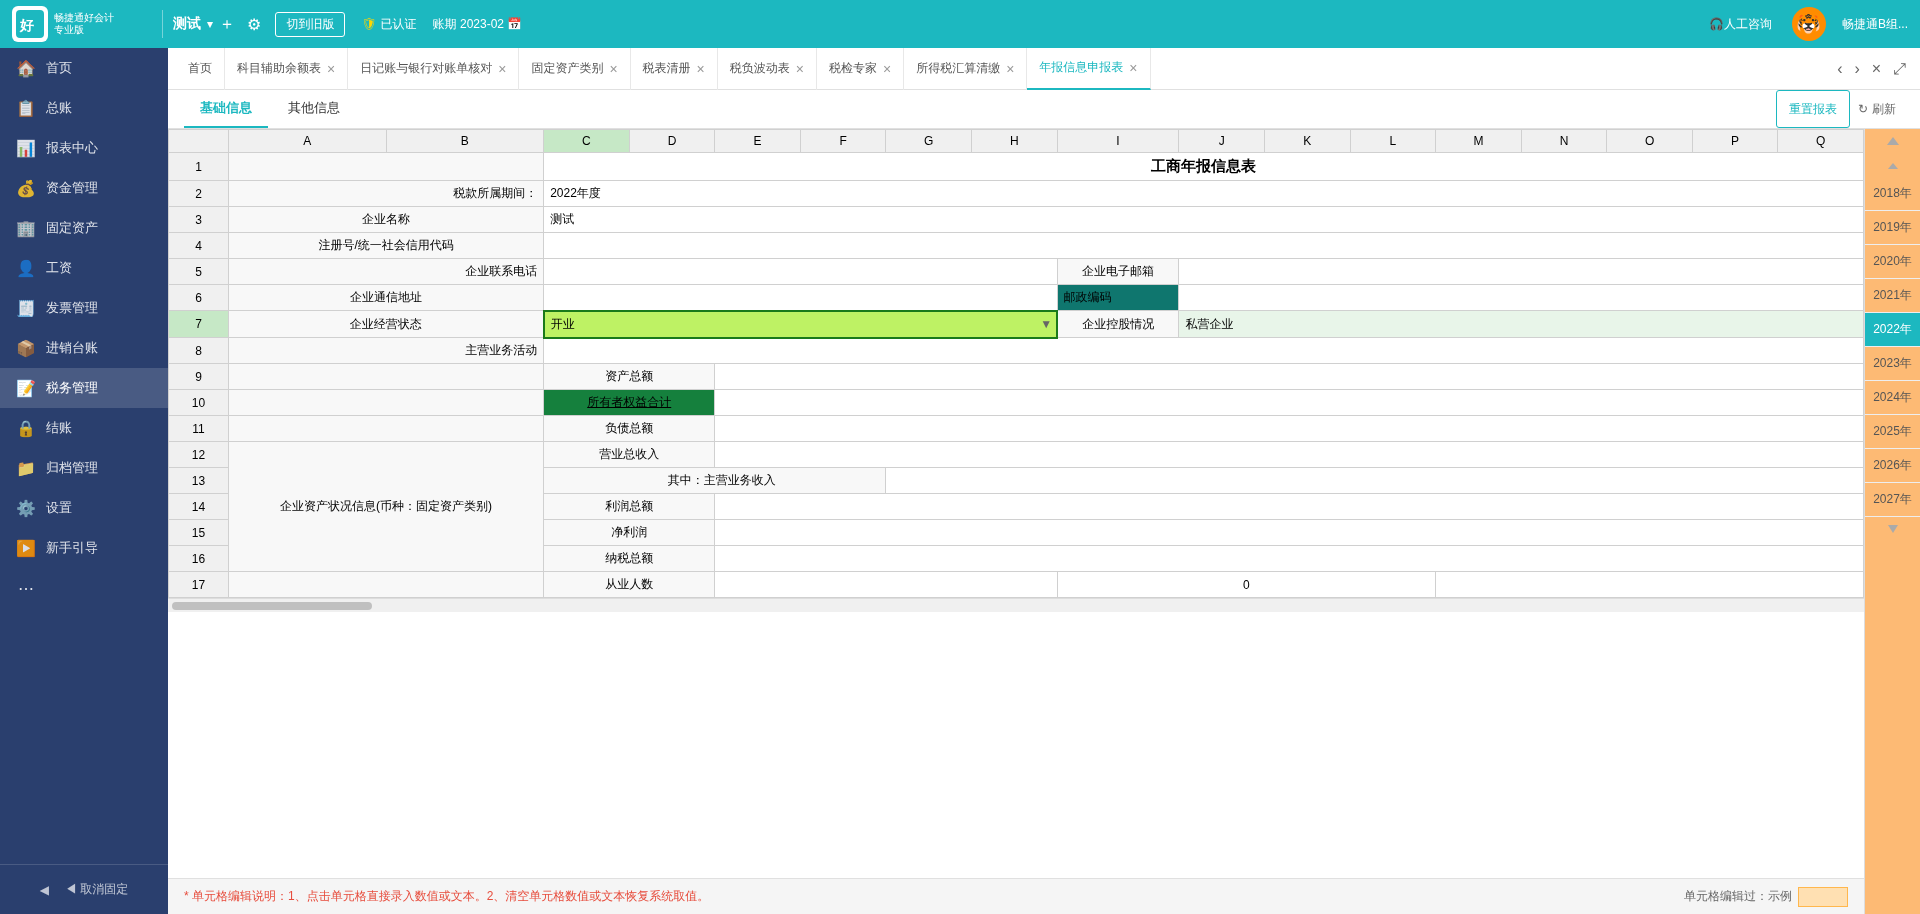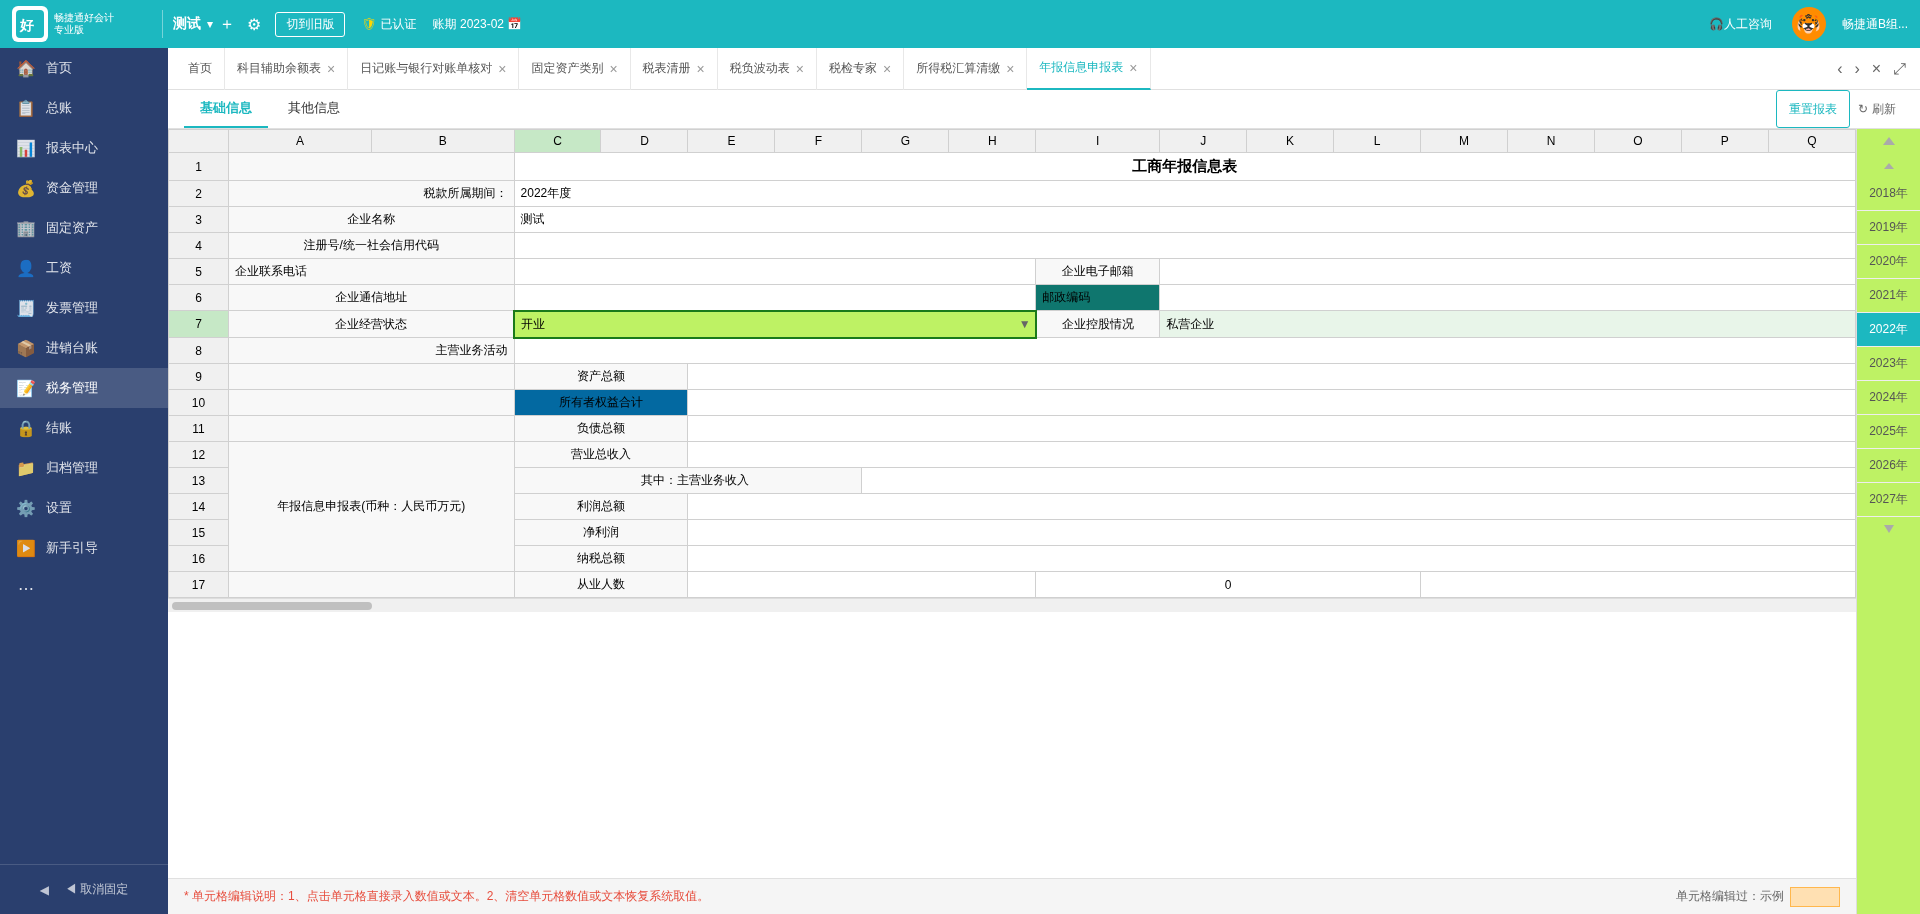--- a/index.html
+++ b/index.html
@@ -60,21 +60,21 @@
 
     
     .spreadsheet-wrapper { flex: 1; overflow: auto; position: relative; }
     .spreadsheet { border-collapse: collapse; font-size: 12px; width: 100%; }
     .spreadsheet th, .spreadsheet td { border: 1px solid #d0d0d0; padding: 4px 6px; white-space: nowrap; }
     .spreadsheet .col-header { background: #f0f0f0; text-align: center; font-weight: normal; min-width: 60px; position: sticky; top: 0; z-index: 2; }
     .spreadsheet .row-header { background: #f0f0f0; text-align: center; width: 36px; font-weight: normal; position: sticky; left: 0; z-index: 1; }
     .row-num-col { width: 36px; background: #f0f0f0; text-align: center; }
 
     
-    .year-panel { width: 64px; background: #bef264; border-left: 1px solid #ddd; display: flex; flex-direction: column; align-items: center; overflow-y: auto; }
+    .year-panel { width: 56px; background: #fdba74; border-left: 1px solid #ddd; display: flex; flex-direction: column; align-items: center; overflow-y: auto; }
     .year-panel-inner { display: flex; flex-direction: column; width: 100%; }
     .year-nav-up, .year-nav-down { display: flex; align-items: center; justify-content: center; padding: 4px; cursor: pointer; color: #888; }
     .year-item { writing-mode: horizontal-tb; text-align: center; padding: 8px 4px; cursor: pointer; font-size: 12px; color: #555; border-bottom: 1px solid #eee; }
     .year-item.active { background: #1cb8c0; color: #fff; font-weight: normal; }
 
     
     .status-bar { height: 36px; background: #f5f5f5; border-top: 1px solid #e0e0e0; display: flex; align-items: center; padding: 0 16px; font-size: 12px; color: #e74c3c; }
     .status-bar .hint-text { color: #e74c3c; }
     .status-bar .cell-edit-hint { margin-left: auto; color: #666; display: flex; align-items: center; gap: 6px; }
     .example-cell { width: 50px; height: 20px; background: #ffe0b2; border: 1px solid #ffb74d; display: inline-block; vertical-align: middle; }
@@ -315,21 +315,21 @@
                     </tr>
 
                     <tr>
                       <td class="row-header">4</td>
                       <td colspan="2" style="text-align:center; background:#f8f8f8;">注册号/统一社会信用代码</td>
                       <td colspan="15"></td>
                     </tr>
 
                     <tr>
                       <td class="row-header">5</td>
-                      <td colspan="2" style="text-align:left; background:#f8f8f8;">企业联系电话</td>
+                      <td colspan="2" style="text-align:right; background:#f8f8f8;">企业联系电话</td>
                       <td colspan="6"></td>
                       <td colspan="1" style="text-align:center; background:#f8f8f8;">企业电子邮箱</td>
                       <td colspan="8"></td>
                     </tr>
 
                     <tr>
                       <td class="row-header">6</td>
                       <td colspan="2" style="text-align:center; background:#f8f8f8;">企业通信地址</td>
                       <td colspan="6"></td>
                       <td colspan="1" style="text-align:left; background:#0f766e;">邮政编码</td>
@@ -356,34 +356,34 @@
                     <tr>
                       <td class="row-header">9</td>
                       <td colspan="2" style="background:#f8f8f8;"></td>
                       <td colspan="2" style="text-align:center; background:#f8f8f8;">资产总额</td>
                       <td colspan="13"></td>
                     </tr>
 
                     <tr>
                       <td class="row-header">10</td>
                       <td colspan="2" style="background:#f8f8f8;"></td>
-                      <td colspan="2" style="text-align:center; background:#0369a1;">所有者权益合计</td>
+                      <td colspan="2" style="text-align:center; background:#15803d;text-decoration:underline;">所有者权益合计</td>
                       <td colspan="13"></td>
                     </tr>
 
                     <tr>
                       <td class="row-header">11</td>
                       <td colspan="2" style="background:#f8f8f8;"></td>
                       <td colspan="2" style="text-align:center; background:#f8f8f8;">负债总额</td>
                       <td colspan="13"></td>
                     </tr>
 
                     <tr>
                       <td class="row-header">12</td>
-                      <td colspan="2" rowspan="5" style="text-align:center; background:#f8f8f8; vertical-align:middle; padding:4px;">年报信息申报表(币种：人民币万元)</td>
+                      <td colspan="2" rowspan="5" style="text-align:center; background:#f8f8f8; vertical-align:middle; padding:4px;">企业资产状况信息(币种：固定资产类别)</td>
                       <td colspan="2" style="text-align:center; background:#f8f8f8;">营业总收入</td>
                       <td colspan="13"></td>
                     </tr>
 
                     <tr>
                       <td class="row-header">13</td>
                       <td colspan="4" style="text-align:center; background:#f8f8f8; padding-left:20px;">其中：主营业务收入</td>
                       <td colspan="11"></td>
                     </tr>
 

